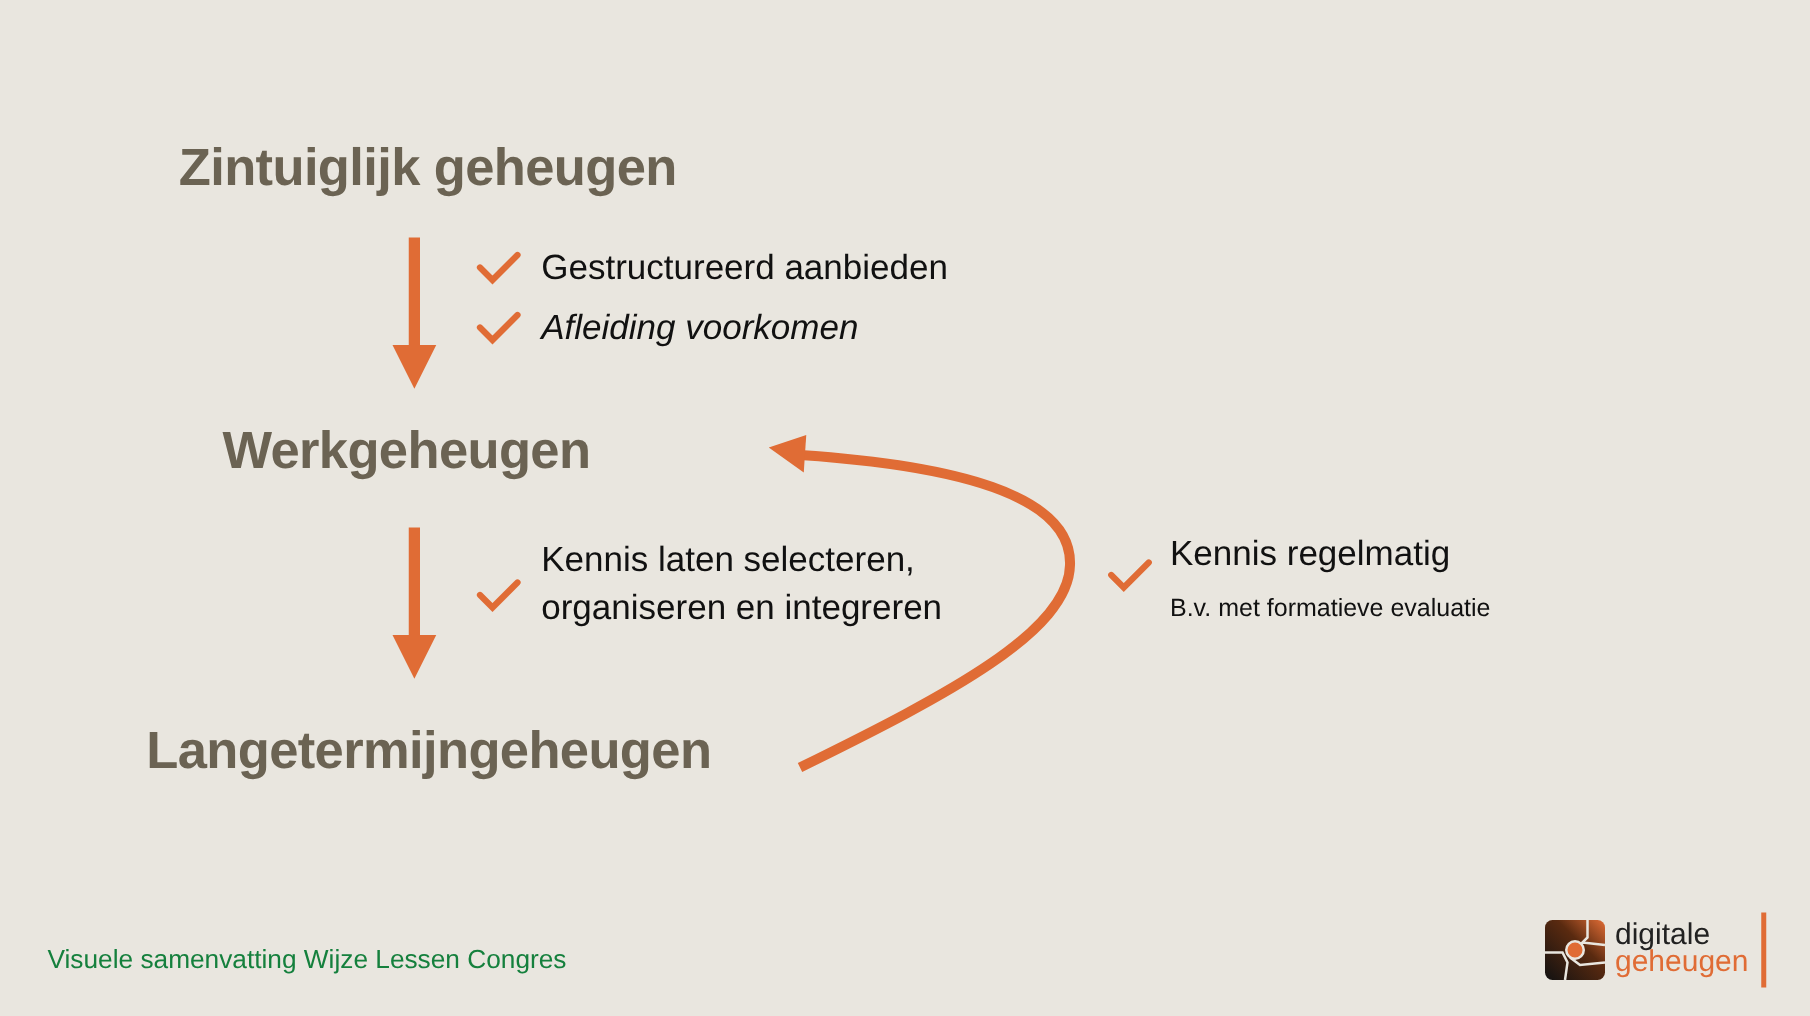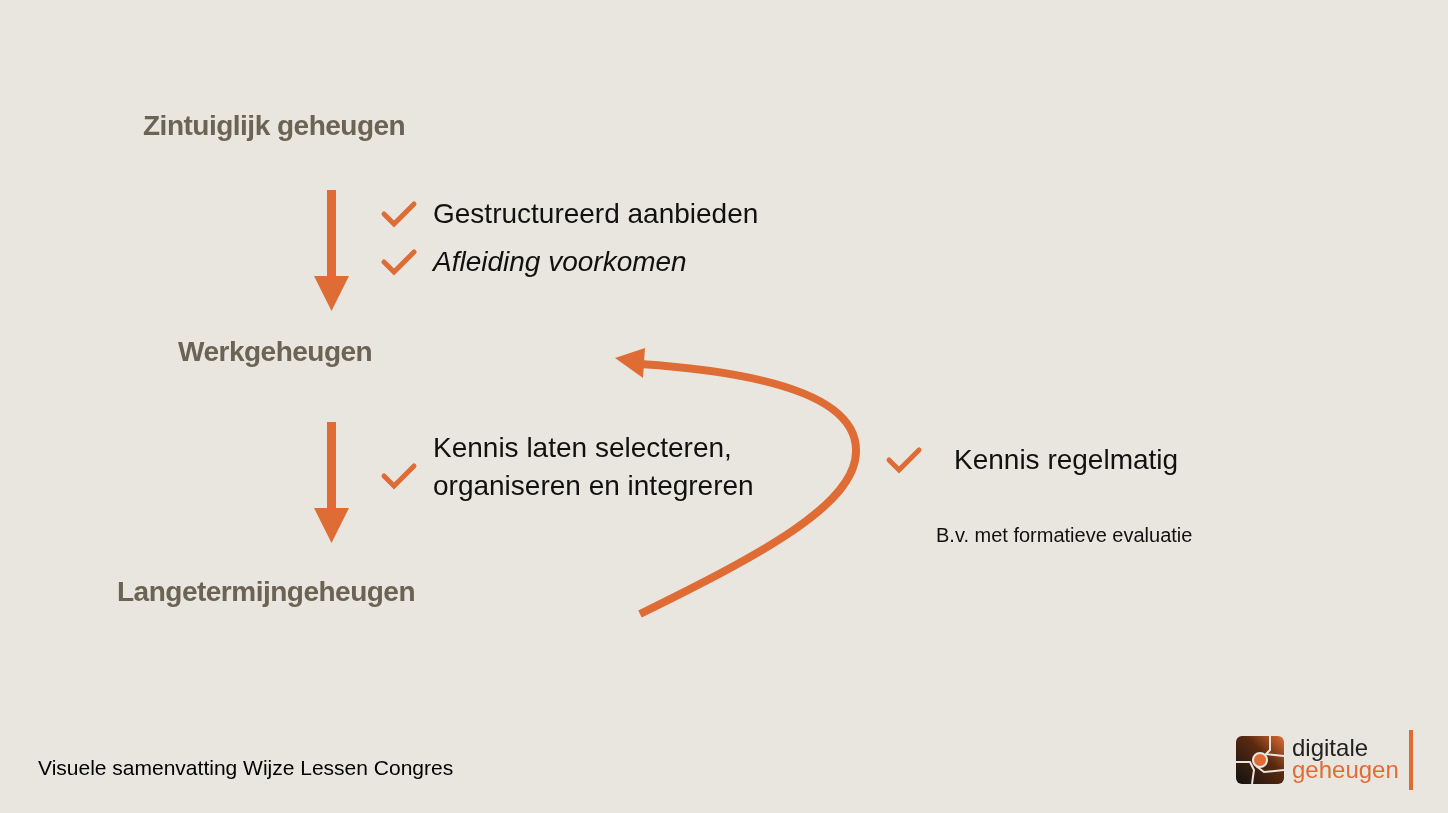--- a/index.html
+++ b/index.html
@@ -6,42 +6,42 @@
     body {
       width: 1448px; height: 813px; overflow: hidden;
       background: #e9e6df;
       position: relative;
       font-family: "Liberation Sans", "DejaVu Sans", sans-serif;
     }
     .heading {
       position: absolute;
       color: #6b6353;
       font-weight: bold;
-      font-size: 28px;
+      font-size: 42px;
       letter-spacing: -0.5px;
       white-space: nowrap;
     }
     .item {
       position: absolute;
       color: #111;
       font-size: 28px;
       white-space: nowrap;
       line-height: 38px;
     }
     .sub {
       position: absolute;
       color: #111;
       font-size: 20px;
       white-space: nowrap;
     }
     .check { position: absolute; width: 40px; height: 32px; }
     svg.overlay { position: absolute; left: 0; top: 0; }
     .footer {
       position: absolute; left: 38px; top: 756px;
-      font-size: 21px; color: #000000; white-space: nowrap;
+      font-size: 21px; color: #15803d; white-space: nowrap;
     }
     .logo { position: absolute; left: 1236px; top: 730px; width: 180px; height: 60px; }
     .logo-word1 {
       position: absolute; left: 56px; top: 6px;
       font-size: 24px; color: #222; line-height: 24px;
     }
     .logo-word2 {
       position: absolute; left: 56px; top: 28px;
       font-size: 24px; color: #e06c35; line-height: 24px;
     }
@@ -86,24 +86,24 @@
   <polyline points="4,16 14,26 34,6" fill="none" stroke="#e06c35" stroke-width="5" stroke-linecap="round"></polyline>
 </svg>
 <div class="item" style="left:433px; top:429px;">
   <div>Kennis laten selecteren,</div>
   <div>organiseren en integreren</div>
 </div>
 
 <svg class="check" style="left:885px; top:444px;" viewBox="0 0 40 32">
   <polyline points="4,16 14,26 34,6" fill="none" stroke="#e06c35" stroke-width="5" stroke-linecap="round"></polyline>
 </svg>
-<div class="item" style="left:936px; top:441px;margin-left:18px;">
+<div class="item" style="left:936px; top:424px;">
   <div>Kennis regelmatig</div>
 </div>
-<div class="sub" style="left:936px; top:524px;text-align:center;">B.v. met formatieve evaluatie</div>
+<div class="sub" style="left:936px; top:476px;text-align:center;">B.v. met formatieve evaluatie</div>
 
 <div class="footer">Visuele samenvatting Wijze Lessen Congres</div>
 
 <div class="logo">
   <svg width="48" height="48" viewBox="0 0 48 48" style="position:absolute; left:0; top:6px;">
     <defs>
       <linearGradient id="lg" x1="0" y1="1" x2="1" y2="0">
         <stop offset="0" stop-color="#111"></stop>
         <stop offset="0.6" stop-color="#5a2a10"></stop>
         <stop offset="1" stop-color="#e06c35"></stop>

